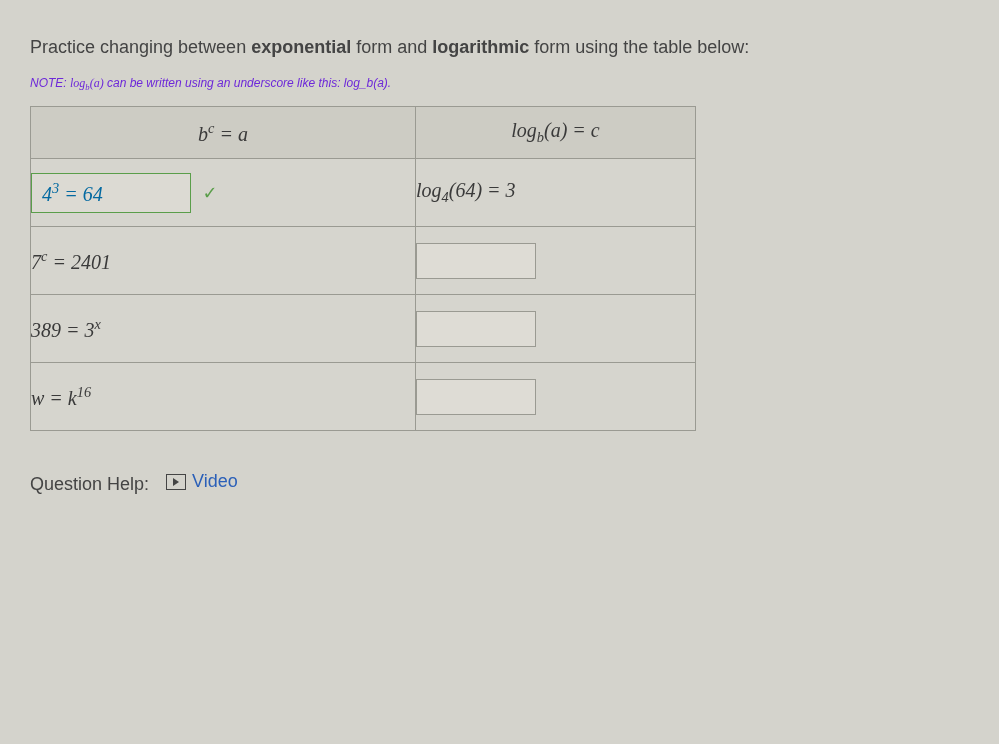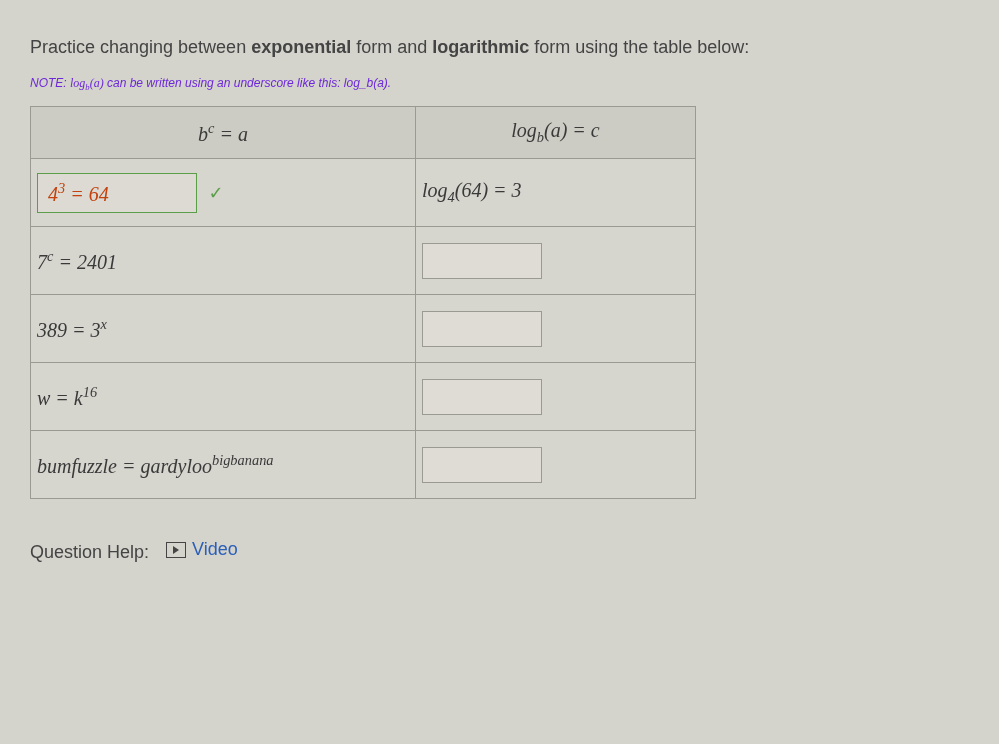--- a/index.html
+++ b/index.html
@@ -33,21 +33,21 @@
     .math {
       font-family: "Cambria Math", "Times New Roman", serif;
       font-style: italic;
     }
     table {
       border-collapse: collapse;
       background: #d6d5ce;
     }
     th, td {
       border: 1px solid #9a9a92;
-      padding: 12px 6px;
+      padding: 12px 0;
       vertical-align: middle;
       text-align: left;
       font-size: 20px;
     }
     th {
       background: #cdccc4;
       text-align: center;
       font-weight: normal;
       height: 48px;
     }
@@ -65,21 +65,21 @@
       border: 1px solid #9a9a92;
       background: #e0dfd8;
       padding: 6px 10px;
       min-width: 160px;
       min-height: 36px;
       vertical-align: middle;
     }
     .input-box.correct {
       border: 1.5px solid #5a9e4a;
       background: #dcdad3;
-      color: #c2410c;
+      color: #0369a1;
     }
     .input-box.empty {
       min-width: 120px;
       background: #dedcd5;
     }
     .checkmark {
       display: inline-block;
       color: #5a9e4a;
       font-size: 18px;
       margin-left: 6px;
@@ -178,28 +178,20 @@
       </td>
     </tr>
     <tr>
       <td>
         <span class="math"><span>w = k</span><sup>16</sup></span>
       </td>
       <td>
         <span class="input-box empty"></span>
       </td>
     </tr>
-    <tr>
-      <td>
-        <span class="math"><span>bumfuzzle = gardyloo</span><sup>bigbanana</sup></span>
-      </td>
-      <td>
-        <span class="input-box empty"></span>
-      </td>
-    </tr>
   </tbody>
 </table>
 
 <div class="help-row">
   <span>Question Help:</span>
   <span class="video-link">
     <span class="video-icon"></span>
     <span>Video</span>
   </span>
 </div>

